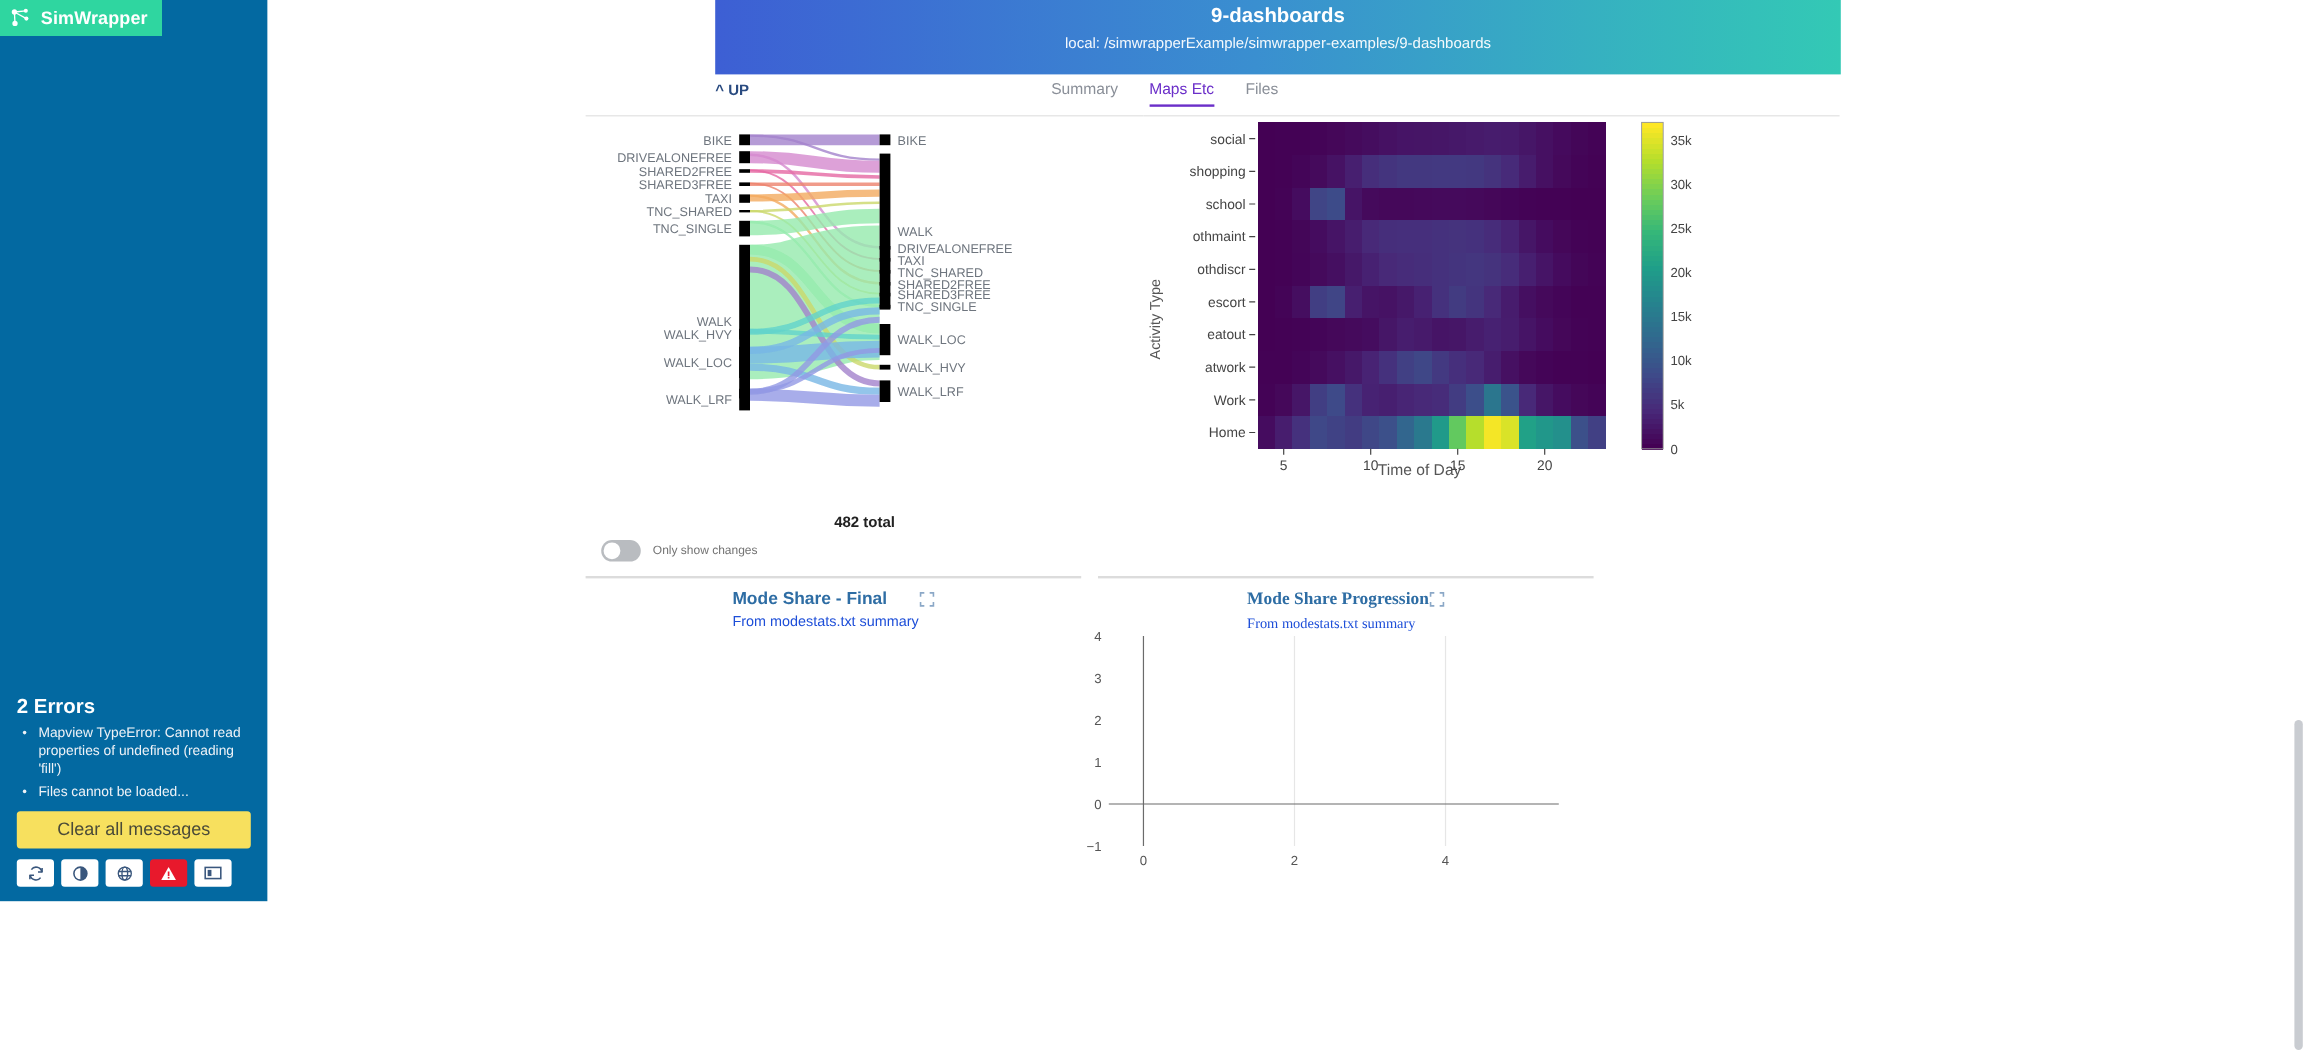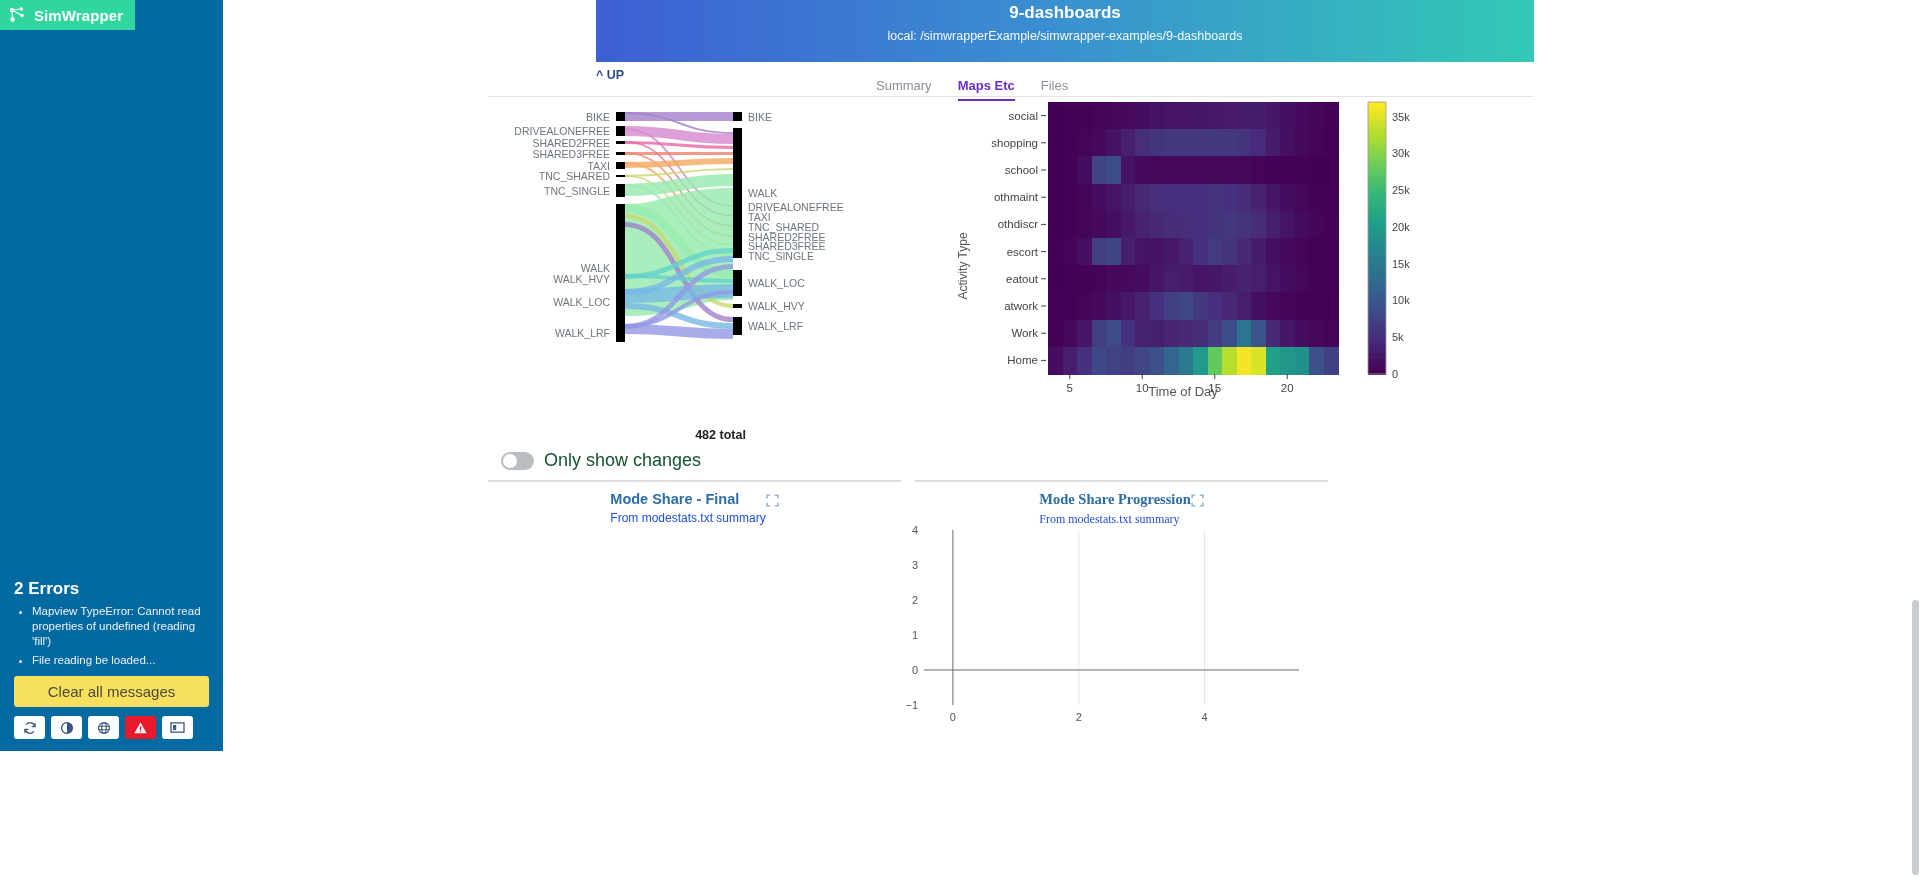--- a/index.html
+++ b/index.html
@@ -80,23 +80,22 @@
     position: absolute; left: 0; top: 6px;
     font-size: 12.5px; font-weight: bold; color: #2a4b80; cursor: pointer;
   }
   #tabs {
     position: absolute; left: 280px; top: 4px;
     display: flex; gap: 26px; align-items: baseline;
   }
   .tab {
     font-size: 13px; color: #8a8f98; cursor: pointer;
     padding-bottom: 6px;
-    margin-top: 12px;
-  }
-  .tab.active { color: #6b2fc9; font-weight: bold; border-bottom: 2px solid #6b2fc9; }
+  }
+  .tab.active { color: #6b2fc9; font-weight: normal; border-bottom: 2px solid #6b2fc9; }
 
   
   #sankey-panel {
     position: absolute; left: 265px; top: 96px;
     width: 465px; height: 310px;
   }
   #sankey-rule {
     position: absolute; left: 0; top: 0; width: 465px; height: 1px;
     background: #e2e2e2;
   }
@@ -111,21 +110,21 @@
     display: flex; align-items: center; gap: 10px; cursor: pointer;
   }
   .switch {
     width: 33px; height: 18px; border-radius: 9px; background: #b9bcc0;
     position: relative; flex: 0 0 33px;
   }
   .switch .knob {
     position: absolute; left: 2px; top: 2px;
     width: 14px; height: 14px; border-radius: 50%; background: #ffffff;
   }
-  #toggle-label { font-size: 18px; color: #14532d; }
+  #toggle-label { font-size: 10px; color: #737373; }
 
   
   #heat-panel { position: absolute; left: 730px; top: 96px; width: 580px; height: 330px; text-align: center; }
   #heat-rule { position: absolute; left: 0; top: 0; width: 580px; height: 1px; background: #e2e2e2; }
 
   
   .card {
     position: absolute; width: 413px;
   }
   #card-left  { left: 265px; top: 480px; }
@@ -161,21 +160,21 @@
           <path d="M4 4 L13.5 3 M4 4 L14 9.5 M4 4 L4.5 13.5" stroke="#fff" stroke-width="1.1" fill="none"></path>
         </svg>
       </span>
       <span class="brand-text">SimWrapper</span>
     </div>
 
     <div id="error-panel">
       <div id="error-title">2 Errors</div>
       <ul id="error-list">
         <li>Mapview TypeError: Cannot read properties of undefined (reading 'fill')</li>
-        <li>File reading be loaded...</li>
+        <li>Files cannot be loaded...</li>
       </ul>
       <button id="clear-btn">Clear all messages</button>
 
       <div id="tool-row">
         <button class="tool-btn">
           <svg width="14" height="14" viewBox="0 0 16 16" fill="none" stroke="#3a577d" stroke-width="1.5">
             <path d="M13.5 6.5A5.5 5.5 0 0 0 3.6 4.2"></path>
               <path d="M2.5 9.5A5.5 5.5 0 0 0 12.4 11.8"></path>
             <path d="M13.8 2.6v3.9h-3.9" stroke-linejoin="round"></path>
               <path d="M2.2 13.4V9.5h3.9" stroke-linejoin="round"></path>

